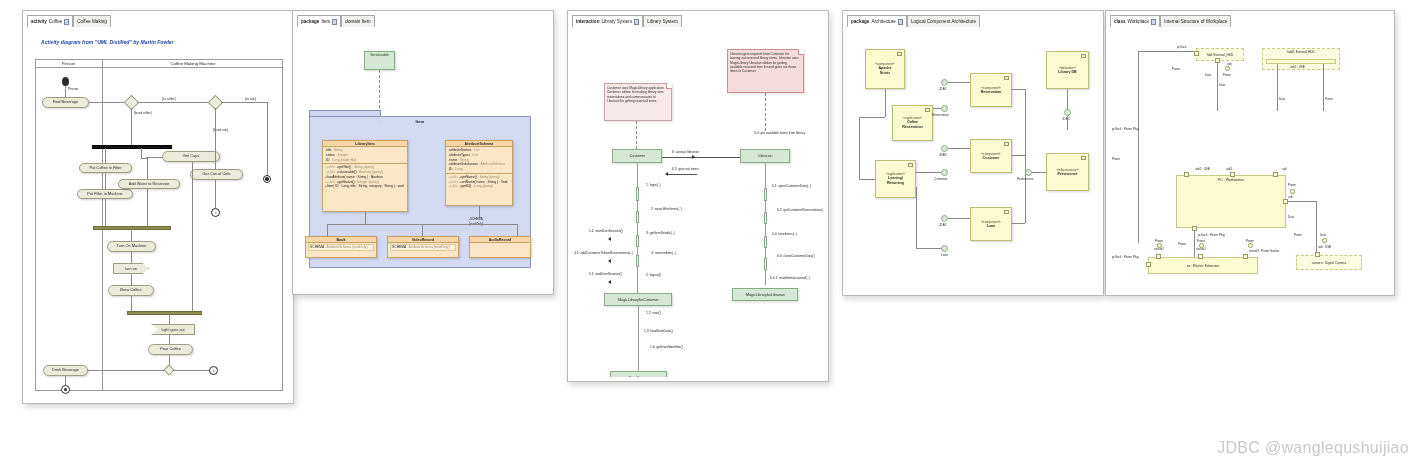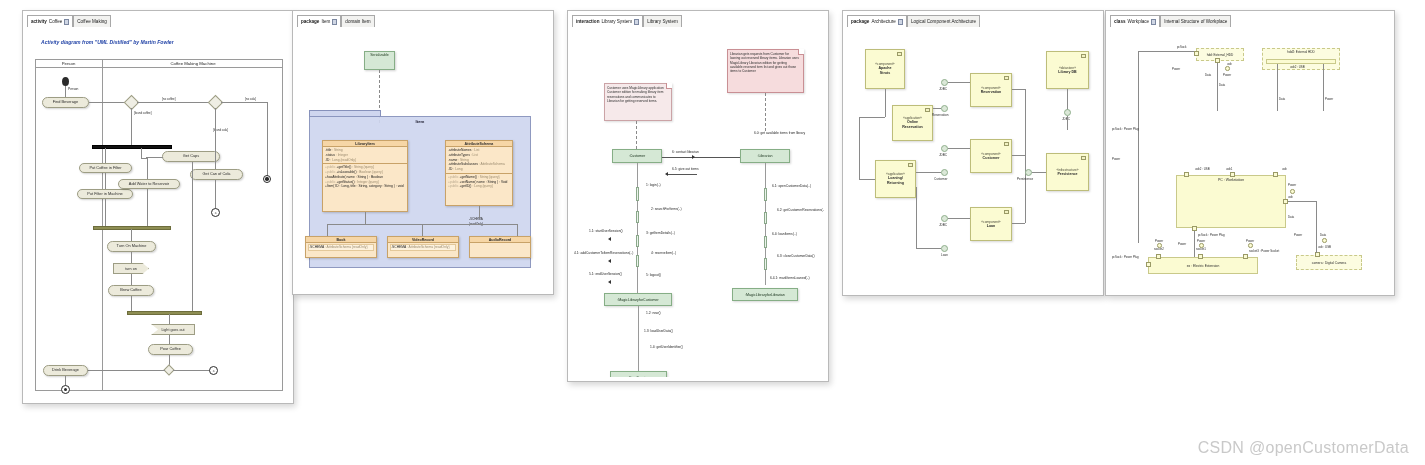--- a/index.html
+++ b/index.html
@@ -768,15 +768,15 @@
       <div class="plbl" style="left:184px; top:206px;">Power</div>
       <div class="plbl" style="left:210px; top:206px;">Data</div>
       <div class="pinball" style="left:212px; top:211px;"></div>
       <div class="lnv ln" style="left:206px; top:210px; height:16px;"></div>
 
       <div class="plbl" style="left:2px; top:130px;">Power</div>
       <div class="plbl" style="left:2px; top:100px;">pcSock : Power Plug</div>
     </div>
   </div>
 
-  <div class="watermark">CSDN @openCustomerData</div>
+  <div class="watermark">JDBC @wanglequshuijiao</div>
 
 </div>
 
 </body></html>

